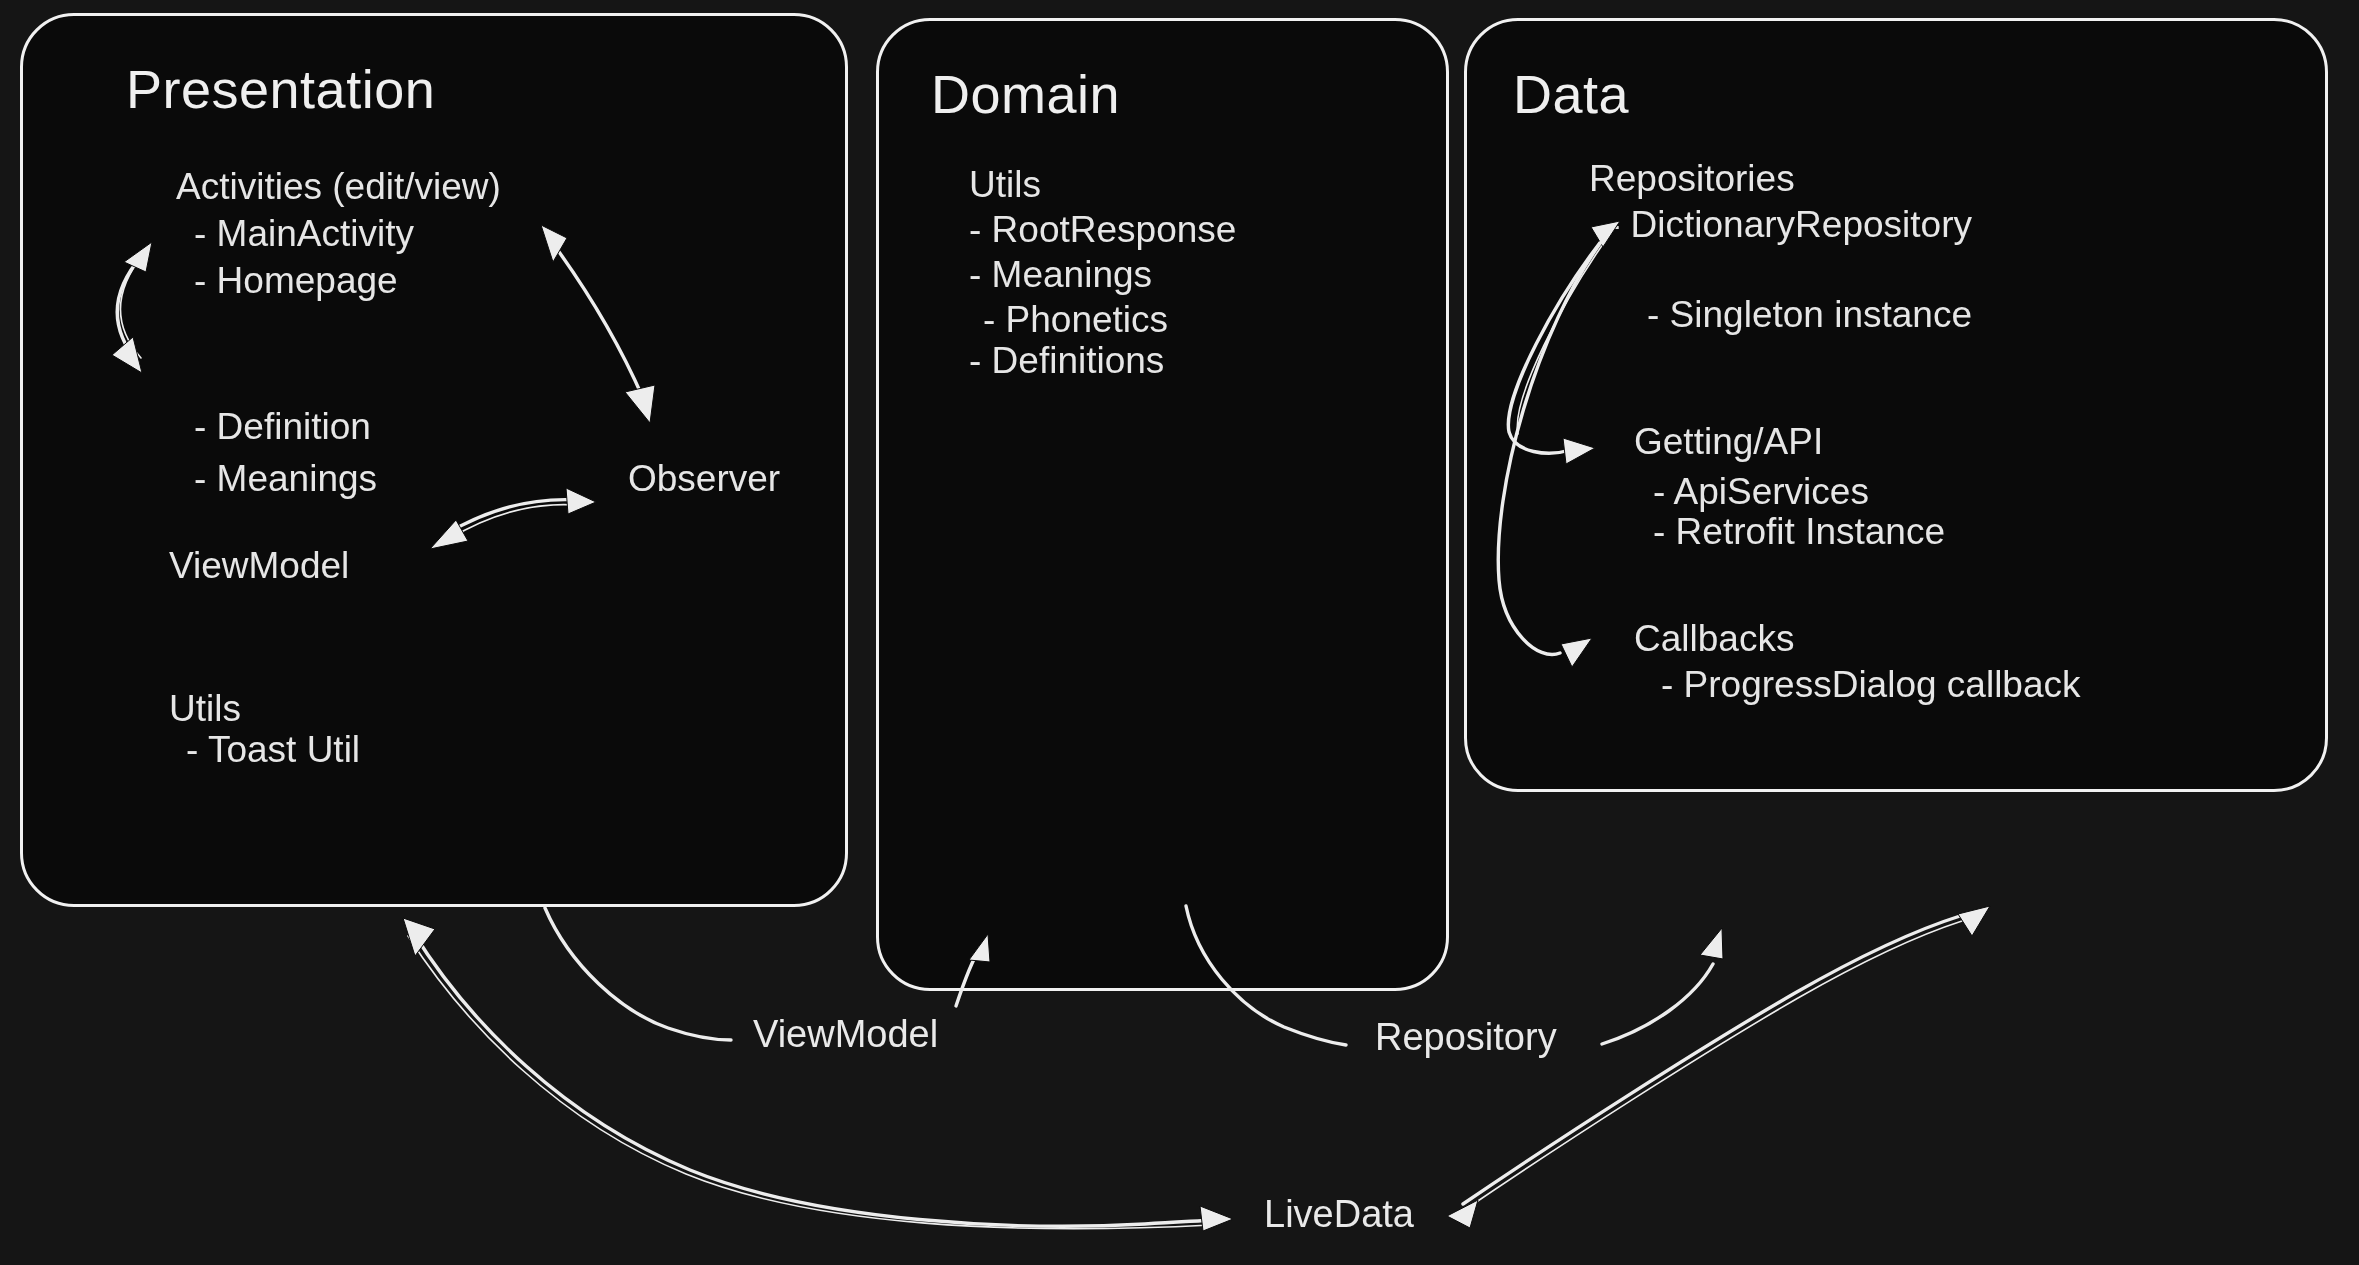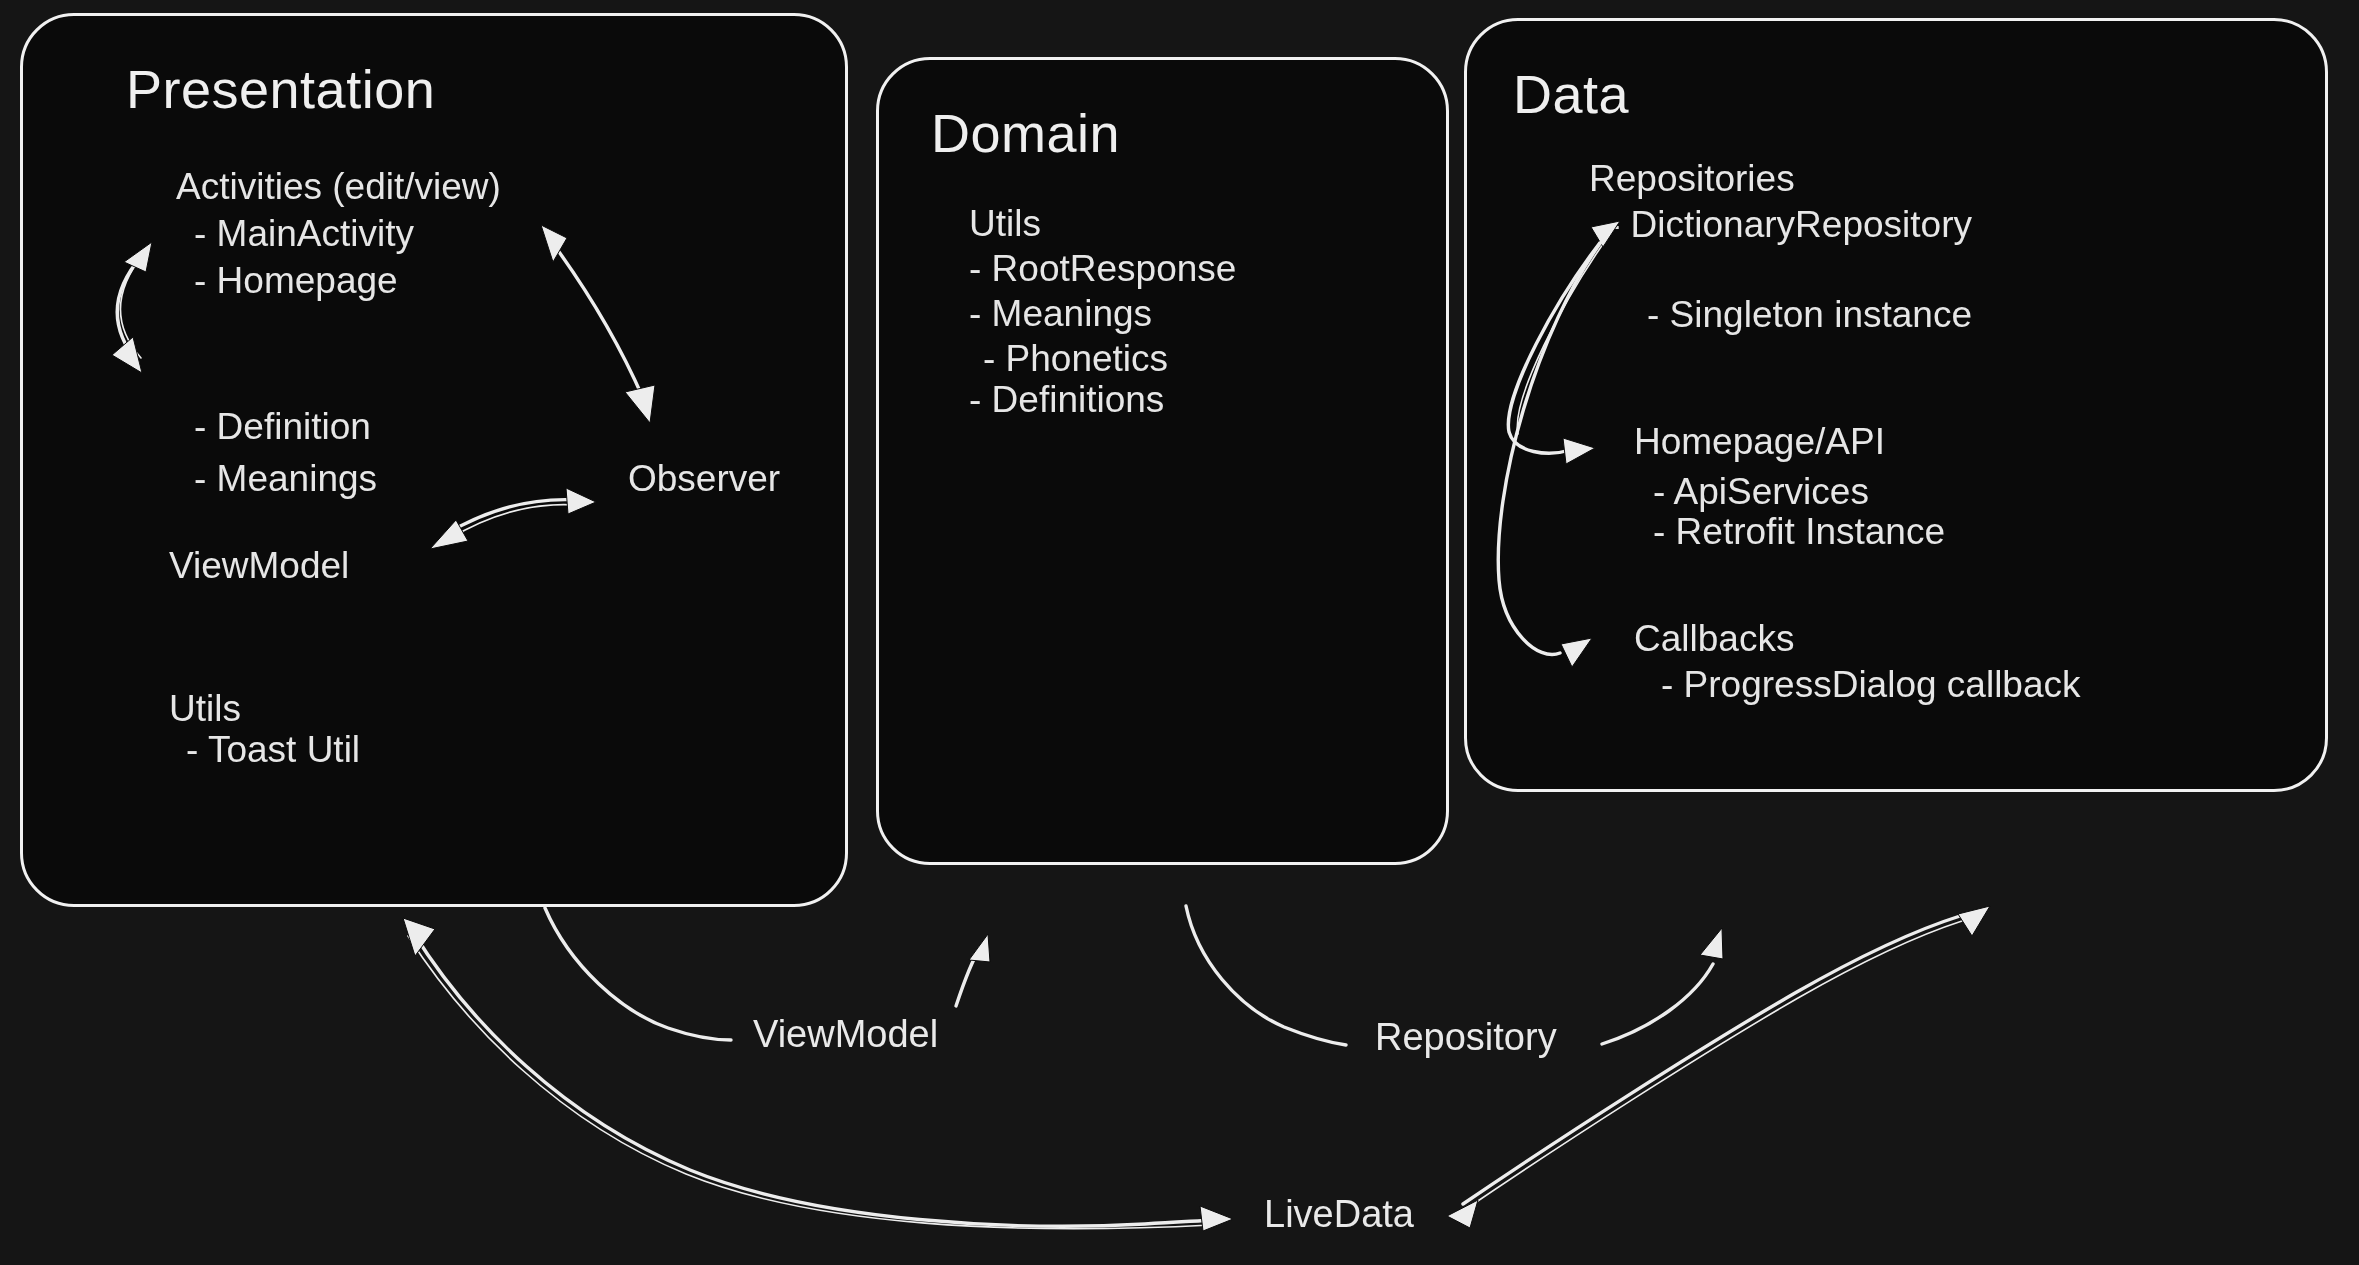--- a/index.html
+++ b/index.html
@@ -53,35 +53,35 @@
     <div class="it" style="left:171px;top:196px;">- MainActivity</div>
     <div class="it" style="left:171px;top:243px;">- Homepage</div>
     <div class="it" style="left:171px;top:389px;">- Definition</div>
     <div class="it" style="left:171px;top:441px;">- Meanings</div>
     <div class="it" style="left:605px;top:441px;">Observer</div>
     <div class="it" style="left:146px;top:528px;">ViewModel</div>
     <div class="it" style="left:146px;top:671px;">Utils</div>
     <div class="it" style="left:163px;top:712px;">- Toast Util</div>
   </div>
 
-  <div class="panel" style="left:876px;top:18px;width:573px;height:808px;margin-top:39px;">
+  <div class="panel" style="left:876px;top:18px;width:573px;height:973px;">
     <div class="ttl" style="left:52px;top:42px;">Domain</div>
     <div class="it" style="left:90px;top:142px;">Utils</div>
     <div class="it" style="left:90px;top:187px;">- RootResponse</div>
     <div class="it" style="left:90px;top:232px;">- Meanings</div>
     <div class="it" style="left:104px;top:277px;">- Phonetics</div>
     <div class="it" style="left:90px;top:318px;">- Definitions</div>
   </div>
 
   <div class="panel" style="left:1464px;top:18px;width:864px;height:774px;">
     <div class="ttl" style="left:46px;top:42px;">Data</div>
     <div class="it" style="left:122px;top:136px;">Repositories</div>
     <div class="it" style="left:141px;top:182px;">- DictionaryRepository</div>
     <div class="it" style="left:180px;top:272px;text-align:right;">- Singleton instance</div>
-    <div class="it" style="left:167px;top:399px;">Homepage/API</div>
+    <div class="it" style="left:167px;top:399px;">Getting/API</div>
     <div class="it" style="left:186px;top:449px;">- ApiServices</div>
     <div class="it" style="left:186px;top:489px;">- Retrofit Instance</div>
     <div class="it" style="left:167px;top:596px;">Callbacks</div>
     <div class="it" style="left:194px;top:642px;">- ProgressDialog callback</div>
   </div>
 
   <div class="lbl" style="left:753px;top:1013px;">ViewModel</div>
   <div class="lbl" style="left:1375px;top:1016px;">Repository</div>
   <div class="lbl" style="left:1264px;top:1193px;">LiveData</div>
 

